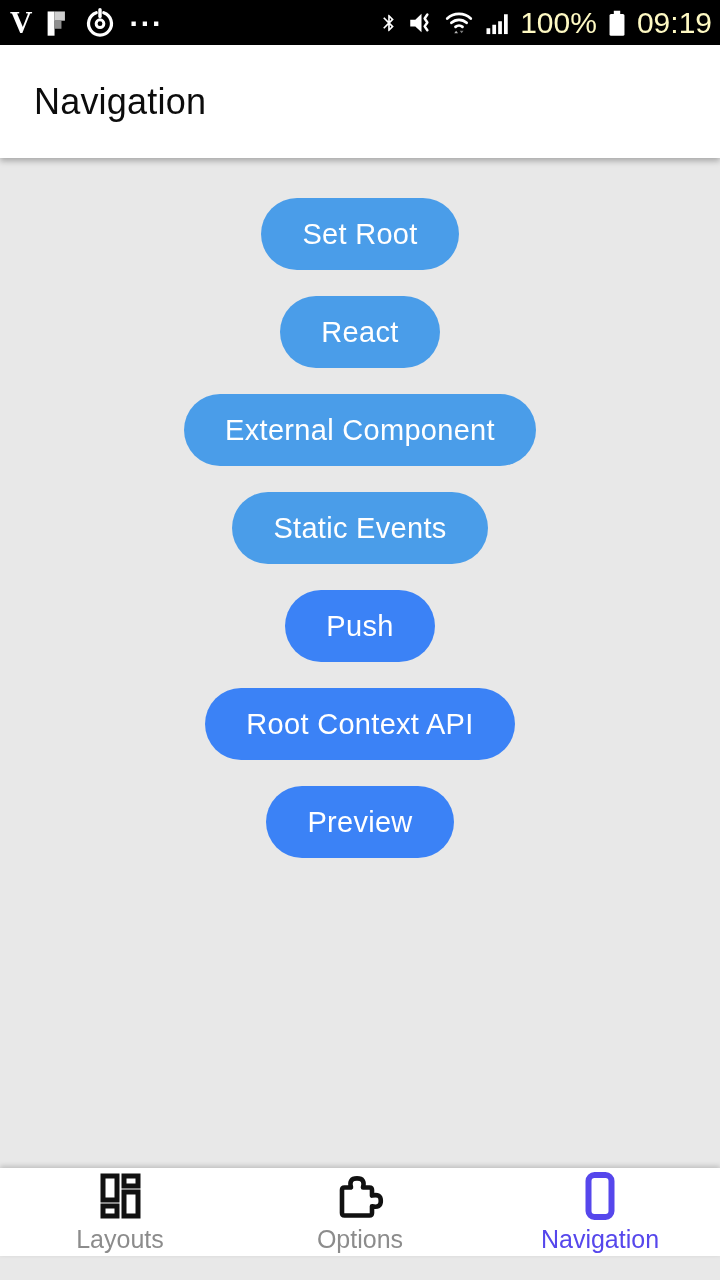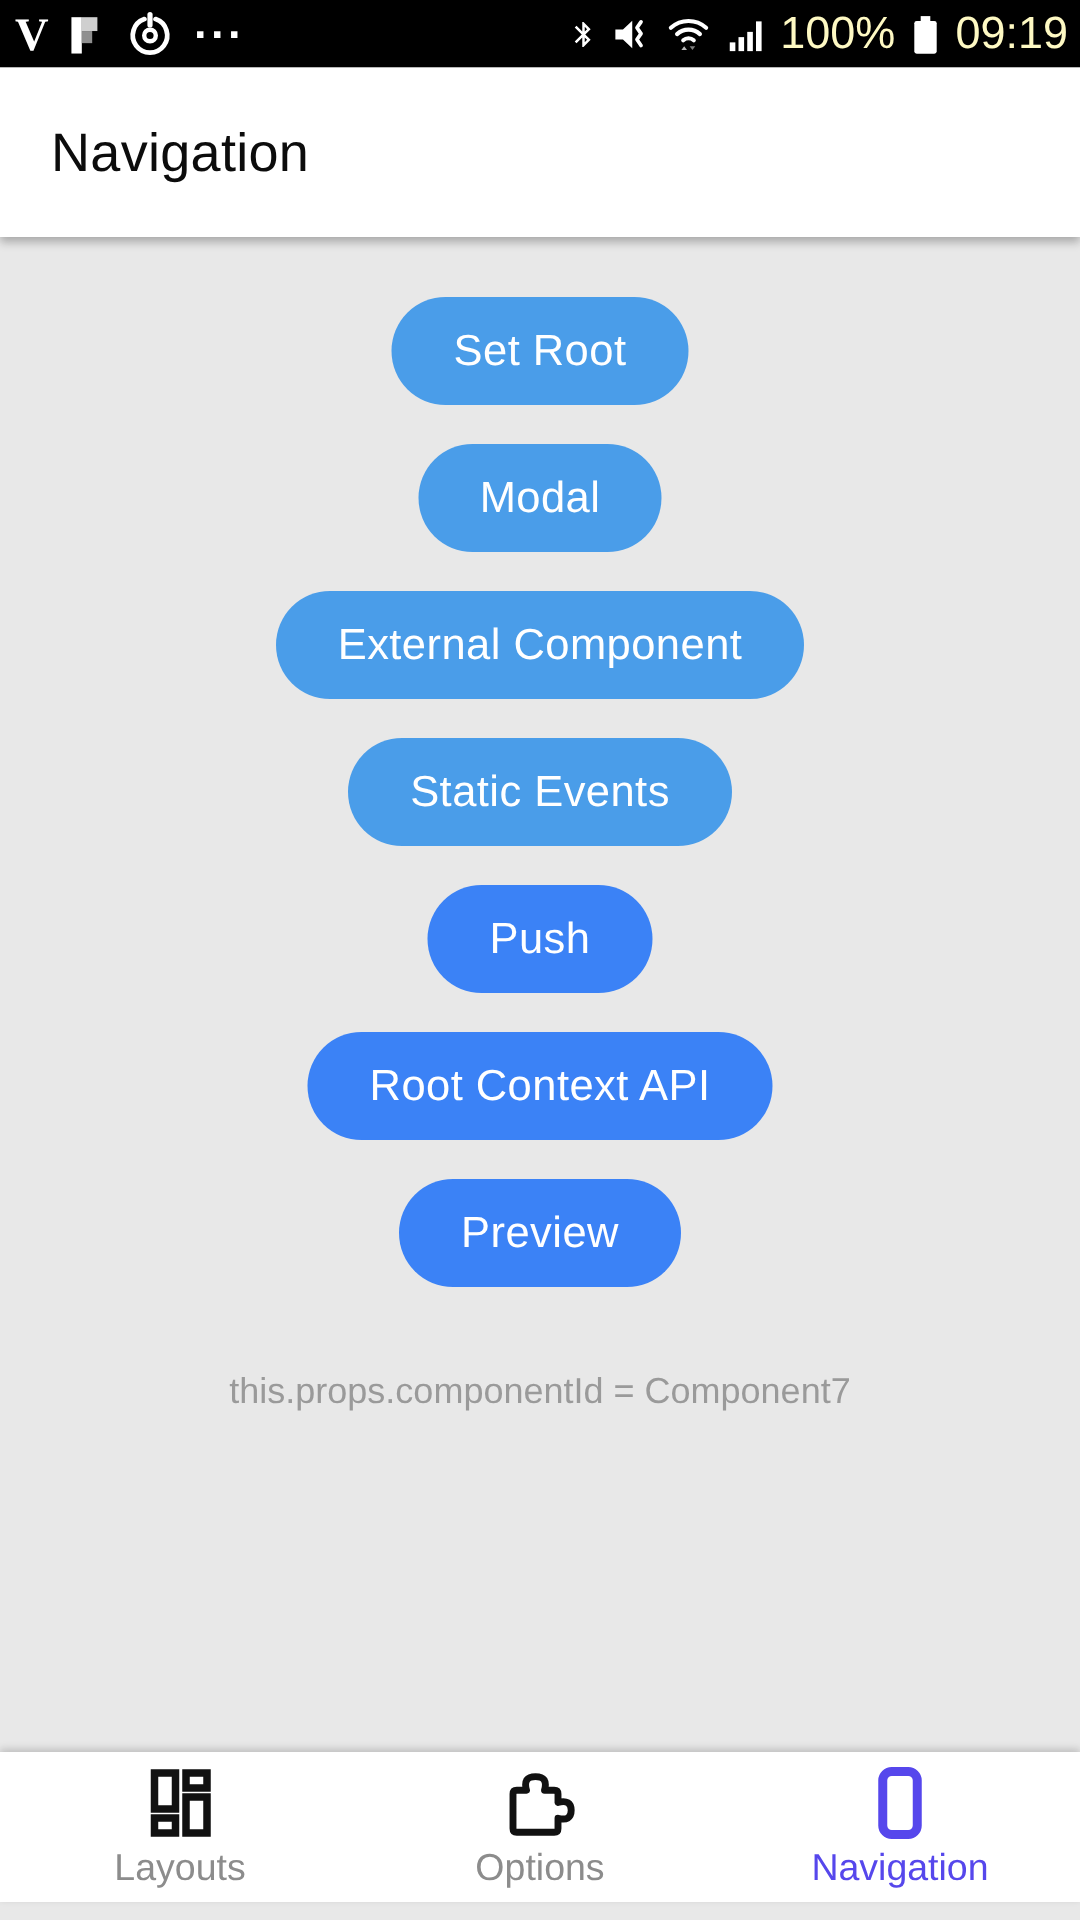--- a/index.html
+++ b/index.html
@@ -46,21 +46,21 @@
     color:#fff;font-size:29px;font-family:"Liberation Sans",sans-serif;
     display:inline-flex;align-items:center;justify-content:center;
     padding:0 41px;margin-bottom:26px;letter-spacing:0.3px;
     cursor:pointer;white-space:nowrap;
   }
   .btn.blue{background:#4a9de9;}
   .btn.green{background:#3b82f6;}
   .caption{margin-top:30px;font-size:24px;color:#9a9a9a;}
   
   .tab-bar{
-    height:100px;background:#fff;
+    height:88px;background:#fff;
     display:flex;align-items:stretch;
     position:relative;z-index:3;
     box-shadow:0 -2px 5px rgba(0,0,0,0.18);
   }
   .tab{
     flex:1;display:flex;flex-direction:column;
     align-items:center;justify-content:center;gap:7px;
     color:#8c8c8c;cursor:pointer;
   }
   .tab-label{font-size:25px;line-height:25px;}
@@ -114,27 +114,26 @@
     <span class="sb-text">09:19</span>
   </div>
 </div>
 
 <div class="app-bar">
   <span class="app-title">Navigation</span>
 </div>
 
 <div class="content">
   <button class="btn blue">Set Root</button>
-  <button class="btn blue">Modal</button>
+  <button class="btn blue">React</button>
   <button class="btn blue">External Component</button>
   <button class="btn blue">Static Events</button>
   <button class="btn green">Push</button>
   <button class="btn green">Root Context API</button>
   <button class="btn green">Preview</button>
-  <div class="caption">this.props.componentId = Component7</div>
 </div>
 
 <div class="tab-bar">
 
   <div class="tab">
     <svg width="48" height="48" viewBox="0 0 48 48">
       <rect x="7" y="4" width="14" height="24" fill="none" stroke="#111111" stroke-width="5"></rect>
       <rect x="7" y="34" width="14" height="10" fill="none" stroke="#111111" stroke-width="5"></rect>
       <rect x="28" y="4" width="14" height="10" fill="none" stroke="#111111" stroke-width="5"></rect>
       <rect x="28" y="20" width="14" height="24" fill="none" stroke="#111111" stroke-width="5"></rect>

